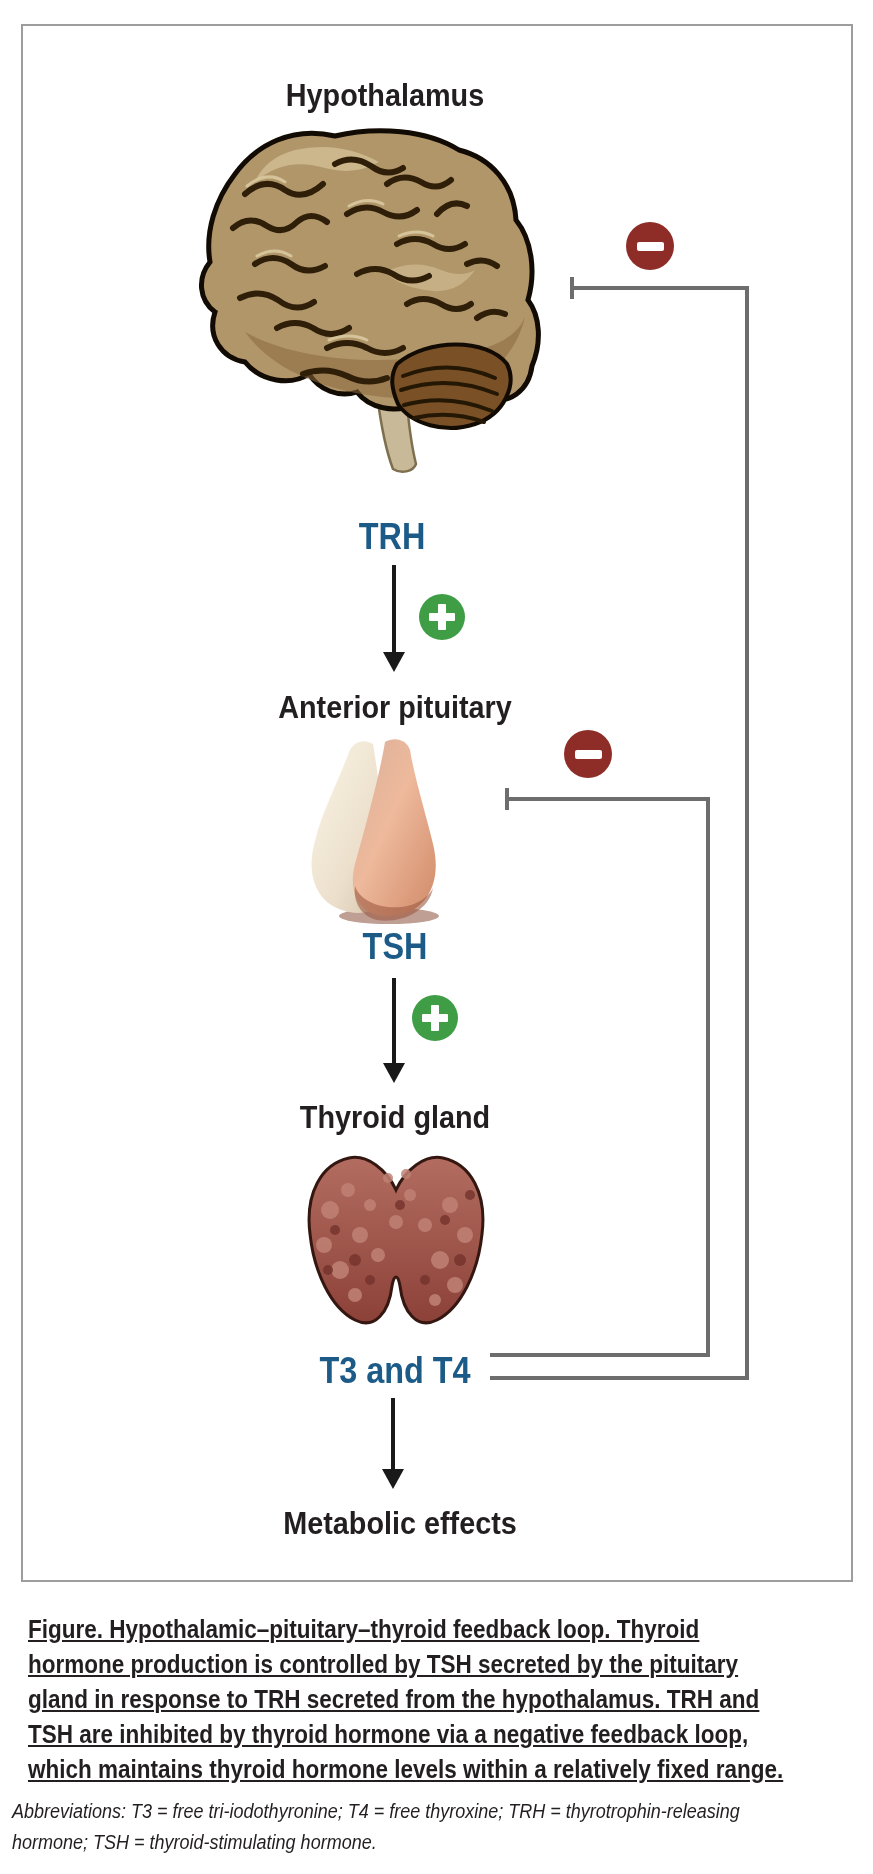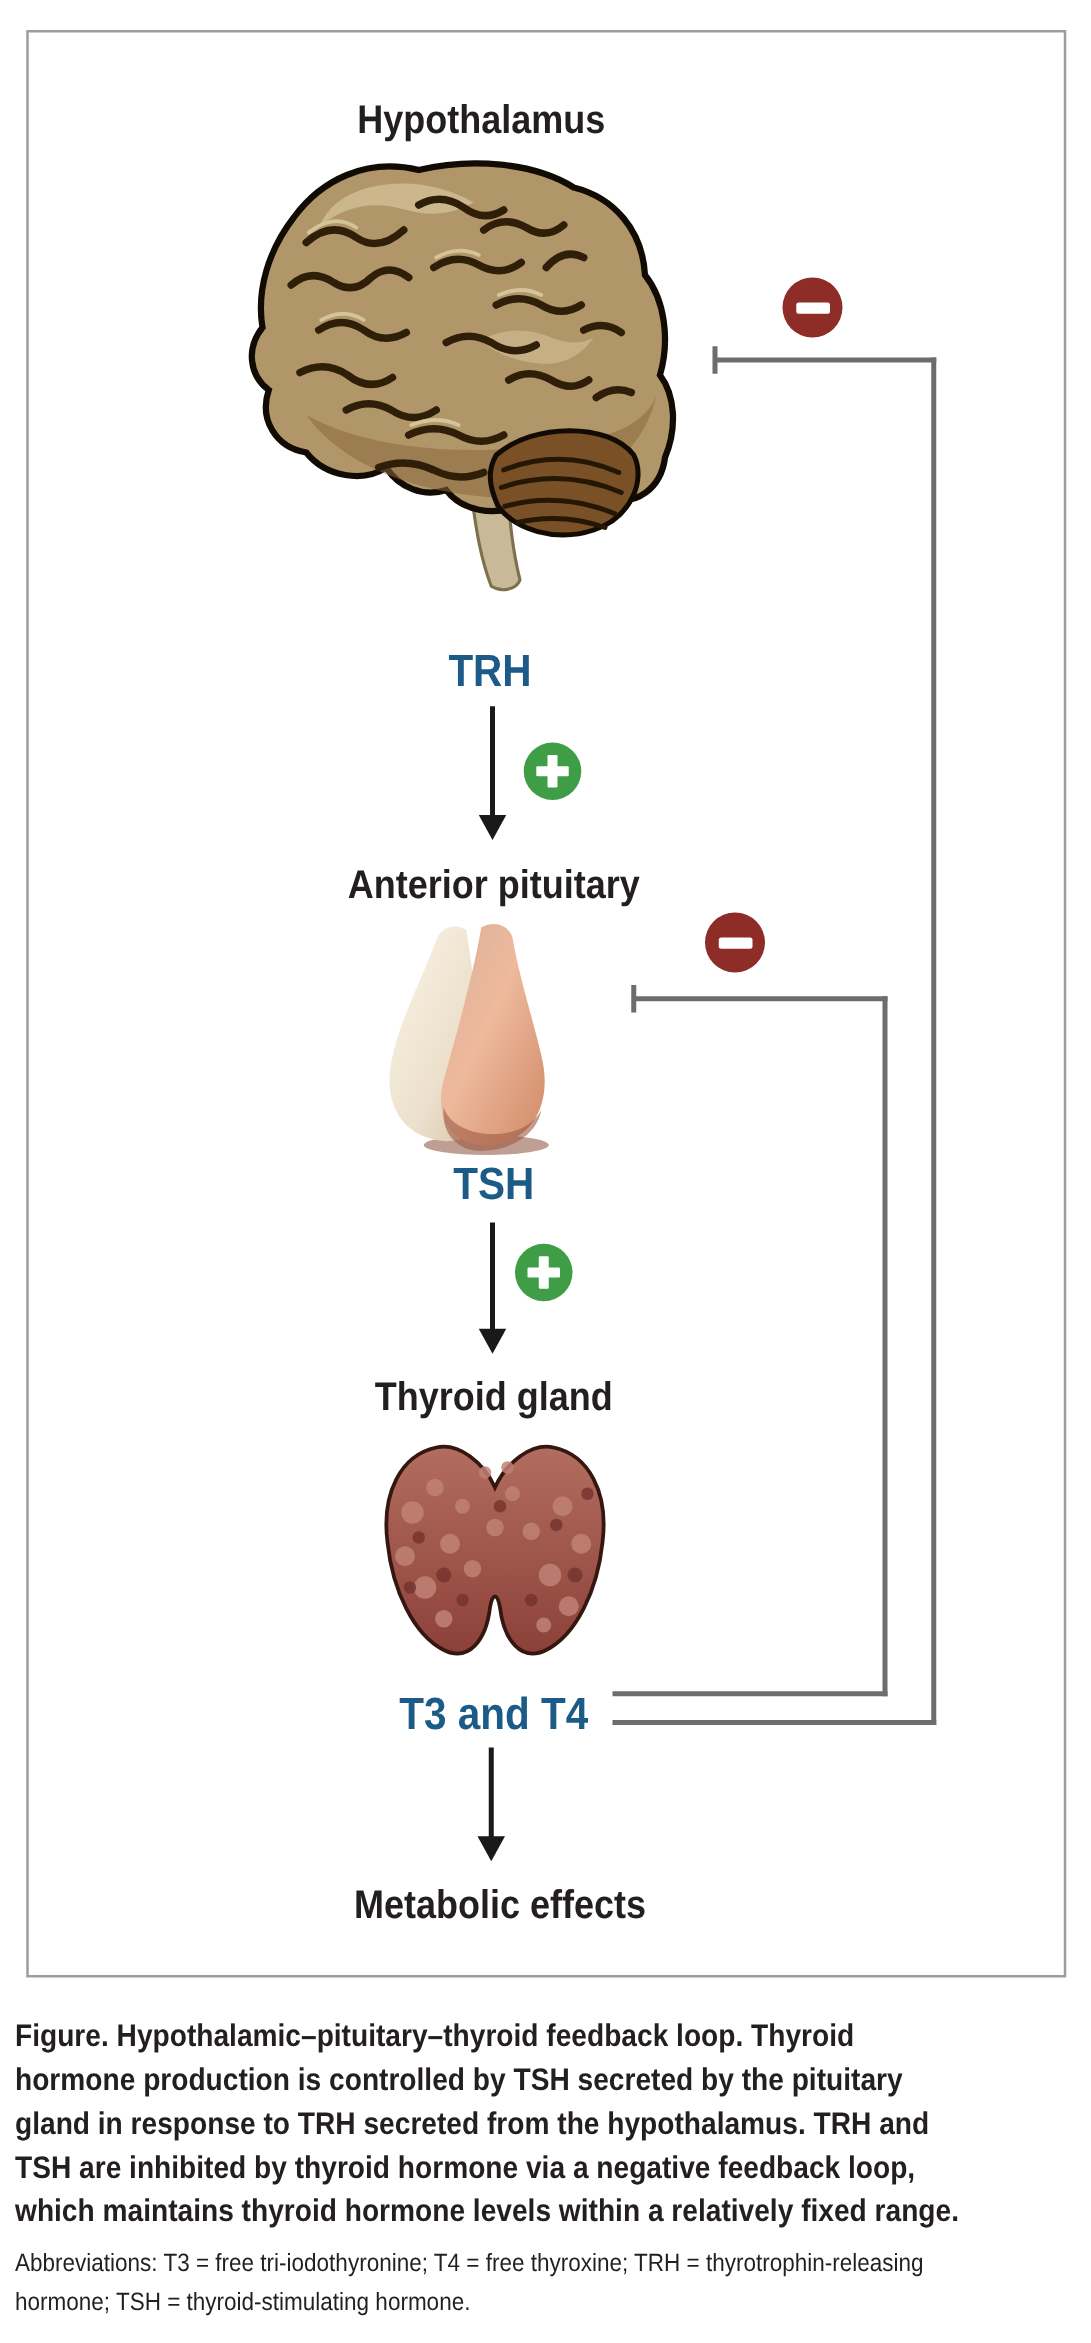--- a/index.html
+++ b/index.html
@@ -28,26 +28,26 @@
     border-top:20px solid #191919;
   }
   .badge-minus{
     position:absolute;width:48px;height:48px;border-radius:50%;background:#8e2c27;
     display:flex;align-items:center;justify-content:center;
   }
   .badge-minus .bar{width:27px;height:9px;background:#ffffff;border-radius:2px;}
   .badge-plus{position:absolute;width:46px;height:46px;border-radius:50%;background:#3f9d46;}
   .badge-plus .h{position:absolute;left:10px;top:19px;width:26px;height:8px;background:#ffffff;border-radius:1px;}
   .badge-plus .v{position:absolute;left:19px;top:10px;width:8px;height:26px;background:#ffffff;border-radius:1px;}
-  .caption{position:absolute;left:12px;top:1612px;}
+  .caption{position:absolute;left:28px;top:1612px;text-decoration:underline;}
   .caption-line{
     font-weight:bold;font-size:25px;line-height:35px;white-space:nowrap;
     transform:scaleX(0.9);transform-origin:0 50%;color:#231f20;
   }
-  .abbr{position:absolute;left:12px;top:1796px;}
+  .abbr{position:absolute;left:12px;top:1796px;font-style:italic;}
   .abbr-line{
     font-size:20px;line-height:31px;white-space:nowrap;
     transform:scaleX(0.9);transform-origin:0 50%;color:#231f20;
   }
 </style>
 </head>
 <body>
 
 <div class="figure-box"></div>
 

